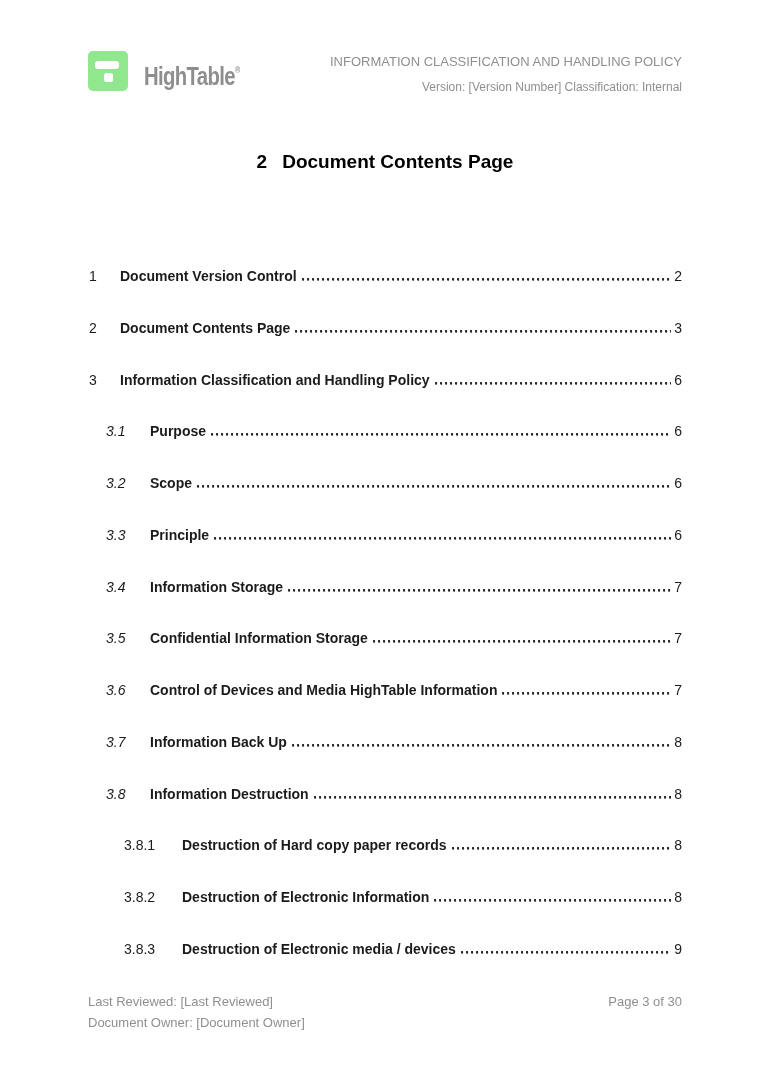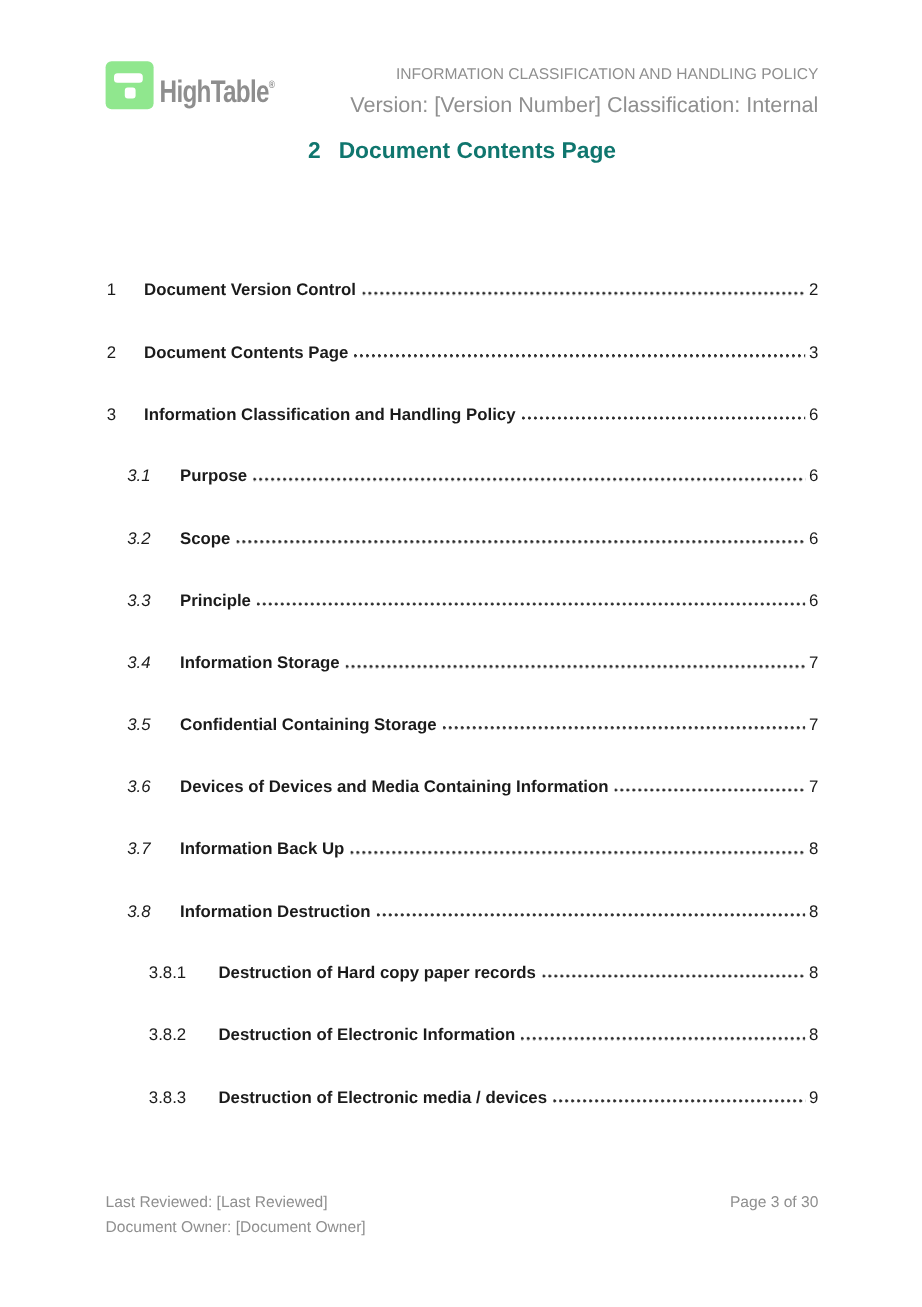--- a/index.html
+++ b/index.html
@@ -16,21 +16,21 @@
   }
 
   
   .header {
     margin-top: 51px;
     display: flex;
     justify-content: space-between;
     align-items: flex-start;
     height: 40px;
   }
-  .brand { display: flex; align-items: flex-end; }
+  .brand { display: flex; align-items: flex-end; gap: 11px; }
   .logo-icon {
     width: 40px; height: 40px;
     border-radius: 5px;
     position: relative;
     background: #90E78E; 
     flex: 0 0 auto;
   }
   .logo-bar {
     position: absolute; left: 7px; top: 10px;
     width: 24px; height: 8px;
@@ -61,29 +61,29 @@
     vertical-align: super;
     letter-spacing: 0;
     position: relative; top: -2px;
   }
   .header-right {
     text-align: right;
     margin-top: 2px;
     color: #8F8F8F;
   }
   .doc-title { font-size: 13px; line-height: 17px; }
-  .version-line { font-size: 18px; line-height: 17px; margin-top: 9px; }
+  .version-line { font-size: 12px; line-height: 17px; margin-top: 9px; }
 
   
   .page-heading {
-    margin-top: 24px;
+    margin-top: 59px;
     text-align: center;
     font-size: 19px;
     font-weight: bold;
-    color: #0f766e;
+    color: #000000;
     line-height: 24px;
   }
   .heading-num { margin-right: 15px; }
 
   
   .toc { margin-top: 93px; }
   .toc-row {
     display: flex;
     align-items: baseline;
     font-size: 14px;
@@ -197,28 +197,28 @@
 
   <div class="toc-row level-2">
     <span class="toc-num">3.4</span>
     <span class="toc-label">Information Storage</span>
     <span class="toc-leader"></span>
     <span class="toc-page">7</span>
   </div>
 
   <div class="toc-row level-2">
     <span class="toc-num">3.5</span>
-    <span class="toc-label">Confidential Containing Storage</span>
+    <span class="toc-label">Confidential Information Storage</span>
     <span class="toc-leader"></span>
     <span class="toc-page">7</span>
   </div>
 
   <div class="toc-row level-2">
     <span class="toc-num">3.6</span>
-    <span class="toc-label">Devices of Devices and Media Containing Information</span>
+    <span class="toc-label">Control of Devices and Media HighTable Information</span>
     <span class="toc-leader"></span>
     <span class="toc-page">7</span>
   </div>
 
   <div class="toc-row level-2">
     <span class="toc-num">3.7</span>
     <span class="toc-label">Information Back Up</span>
     <span class="toc-leader"></span>
     <span class="toc-page">8</span>
   </div>

